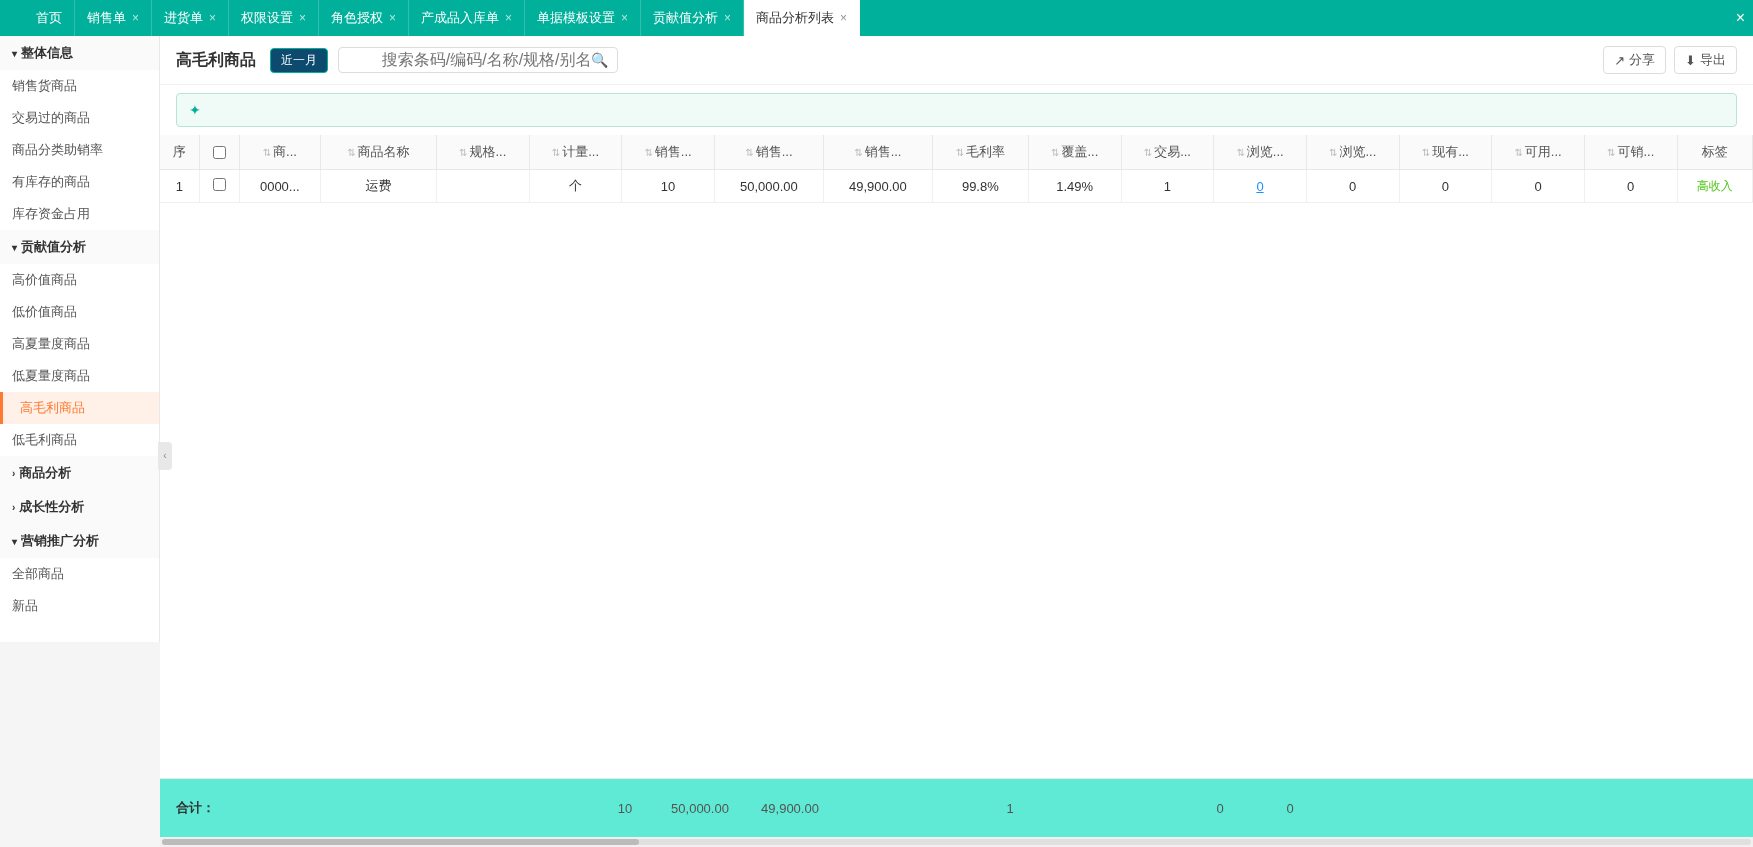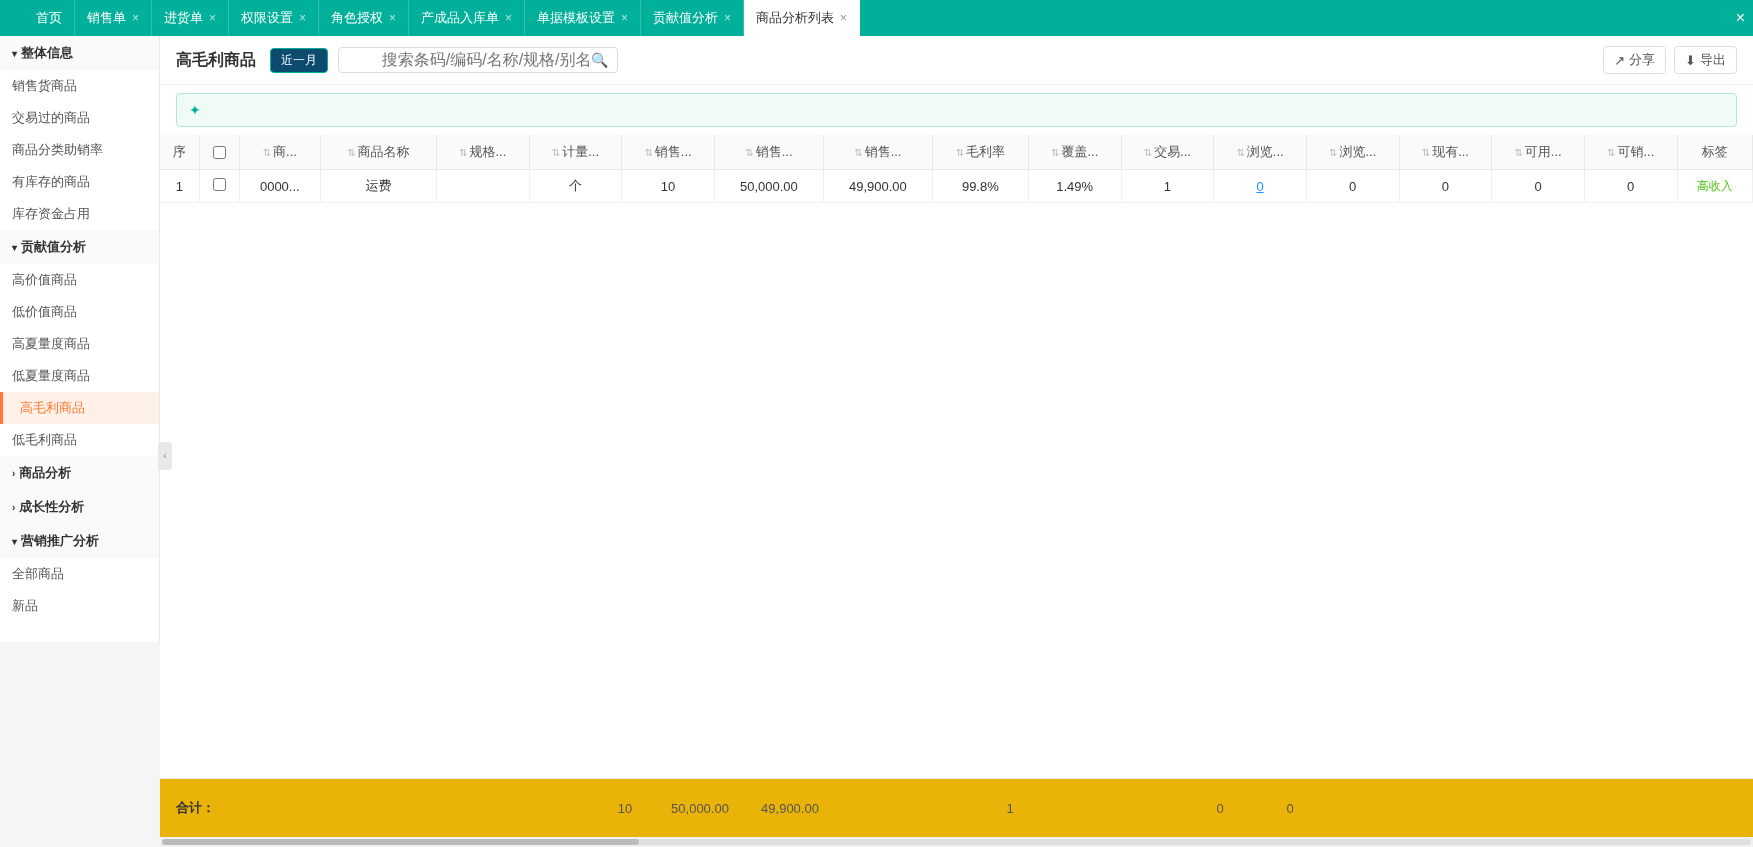--- a/index.html
+++ b/index.html
@@ -162,21 +162,21 @@
       padding: 7px 6px;
       text-align: center;
       white-space: nowrap;
       color: #333;
     }
     .tag-high { color: #52c41a; font-size: 12px; }
     .link-text { color: #1890ff; text-decoration: underline; cursor: pointer; }
 
     
     .footer-total {
-      background: #eab308;
+      background: #5eead4;
       border-top: 1px solid #e8e8e8;
       display: flex;
       align-items: center;
       padding: 20px 16px;
       font-size: 12px;
       color: #555;
       flex-shrink: 0;
       min-height: 36px;
     }
     .footer-total .total-label { font-weight: bold; color: #333; margin-right: 20px; }

